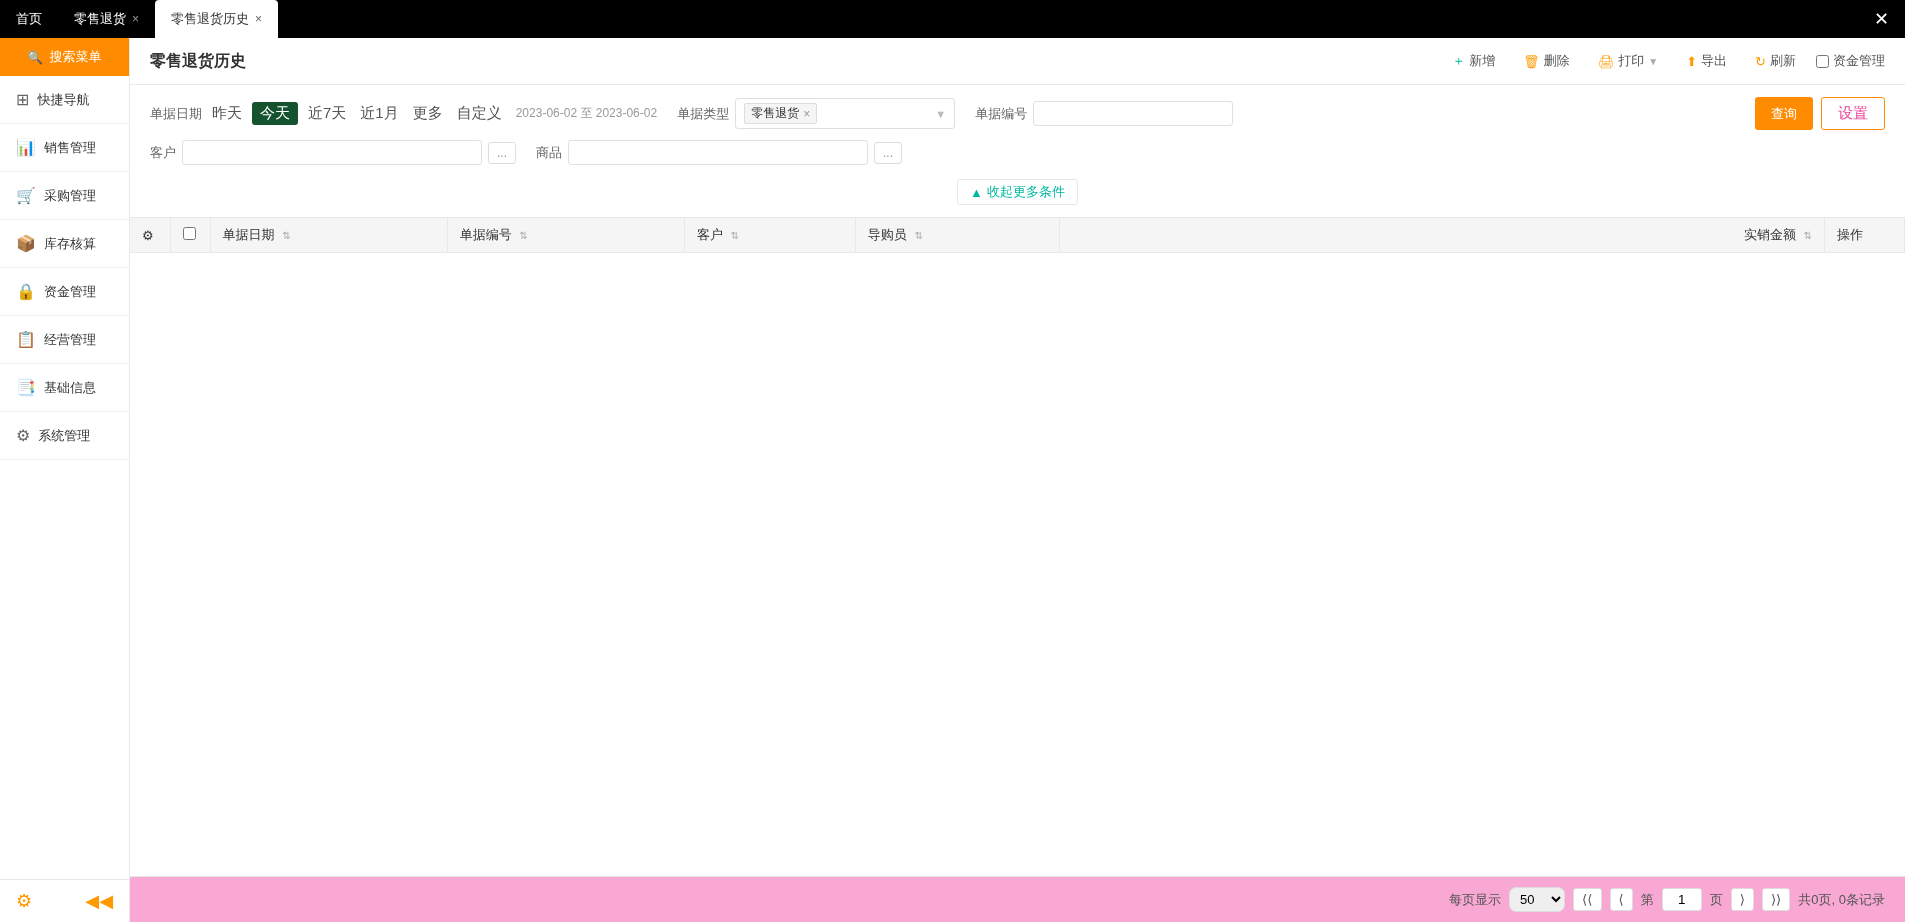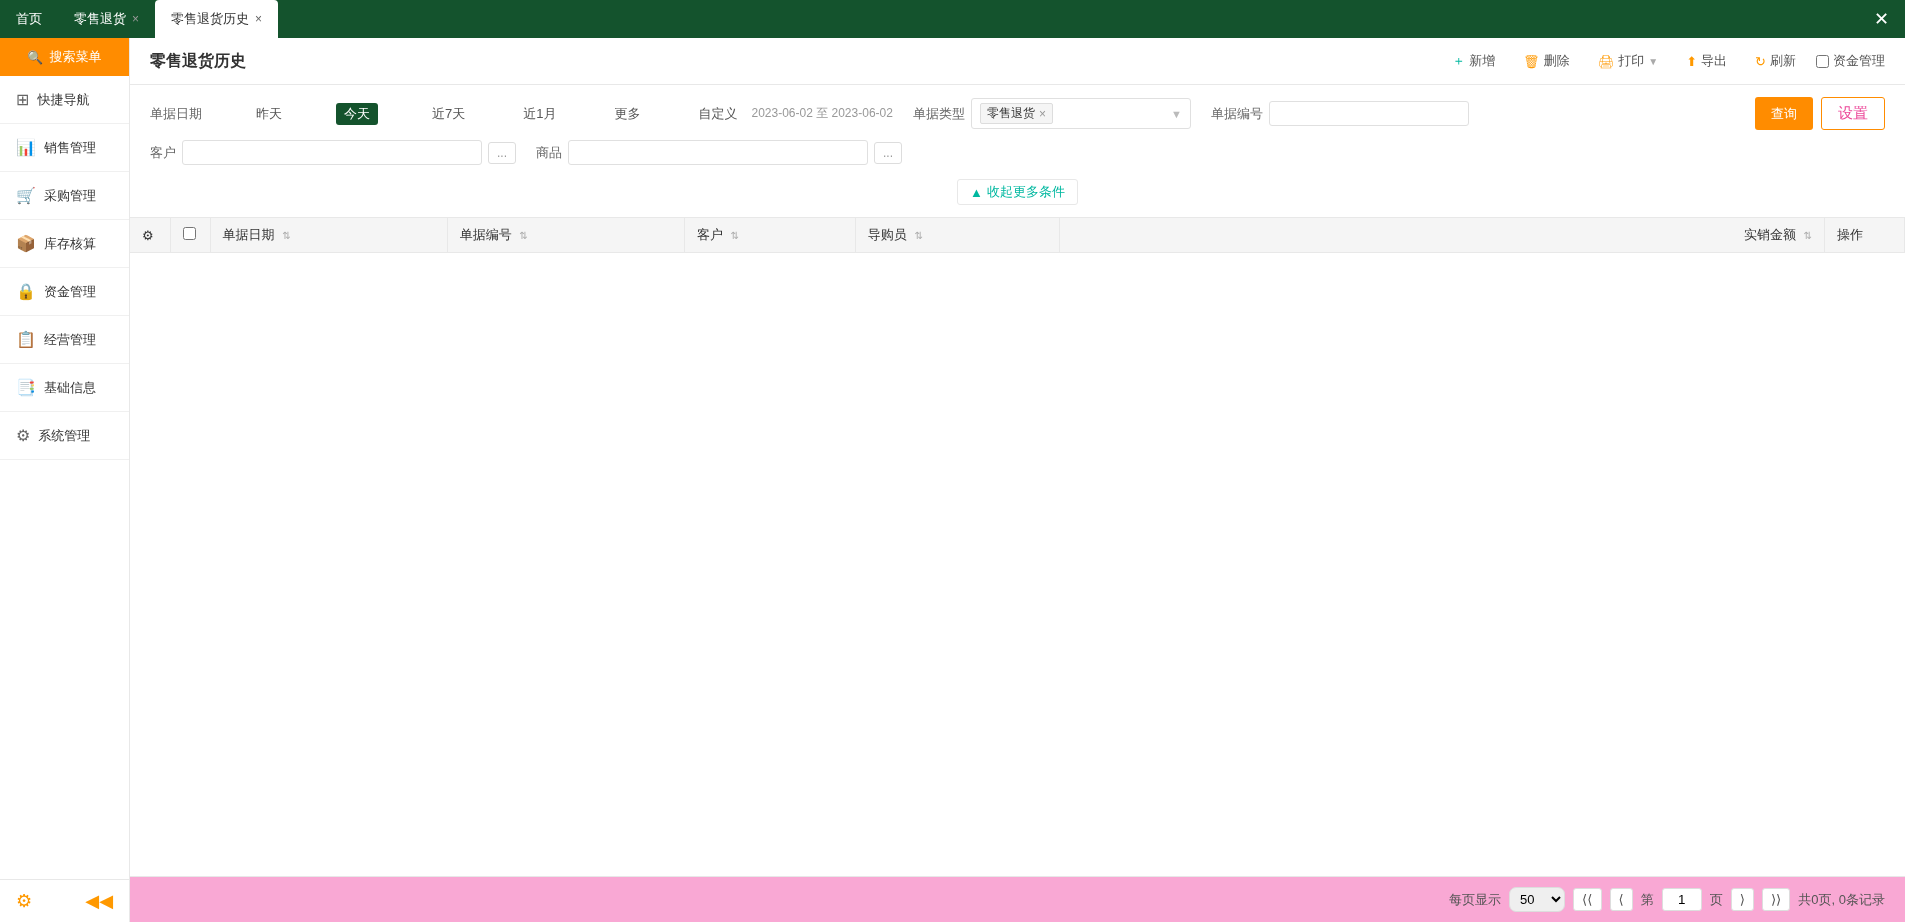--- a/index.html
+++ b/index.html
@@ -1,20 +1,20 @@
 <!DOCTYPE html>
 <html><head>
   <meta charset="utf-8">
   <style>
     * { box-sizing: border-box; margin: 0; padding: 0; }
     body { font-family: 'Microsoft YaHei', Arial, sans-serif; font-size: 13px; background: #f5f5f5; height: 922px; overflow: hidden; display: flex; flex-direction: column; }
 
     
     .top-bar {
-      background: #14532d;
+      background: #000000;
       display: flex;
       align-items: center;
       height: 38px;
       flex-shrink: 0;
     }
     .top-tab {
       padding: 0 16px;
       height: 38px;
       display: flex;
       align-items: center;
@@ -189,23 +189,22 @@
     }
     .filter-label { color: #666; white-space: nowrap; font-size: 13px; }
     .date-options {
       display: flex;
       align-items: center;
       gap: 6px;
     }
     .date-opt {
       cursor: pointer;
       color: #555;
-      font-size: 13px;
+      font-size: 15px;
       padding: 2px 4px;
-      margin-left: 44px;
     }
     .date-opt.active {
       background: #14532d;
       color: #fff;
       border-radius: 3px;
       padding: 2px 8px;
     }
     .date-range { color: #999; font-size: 12px; margin-left: 4px; }
     .filter-select {
       border: 1px solid #e0e0e0;

